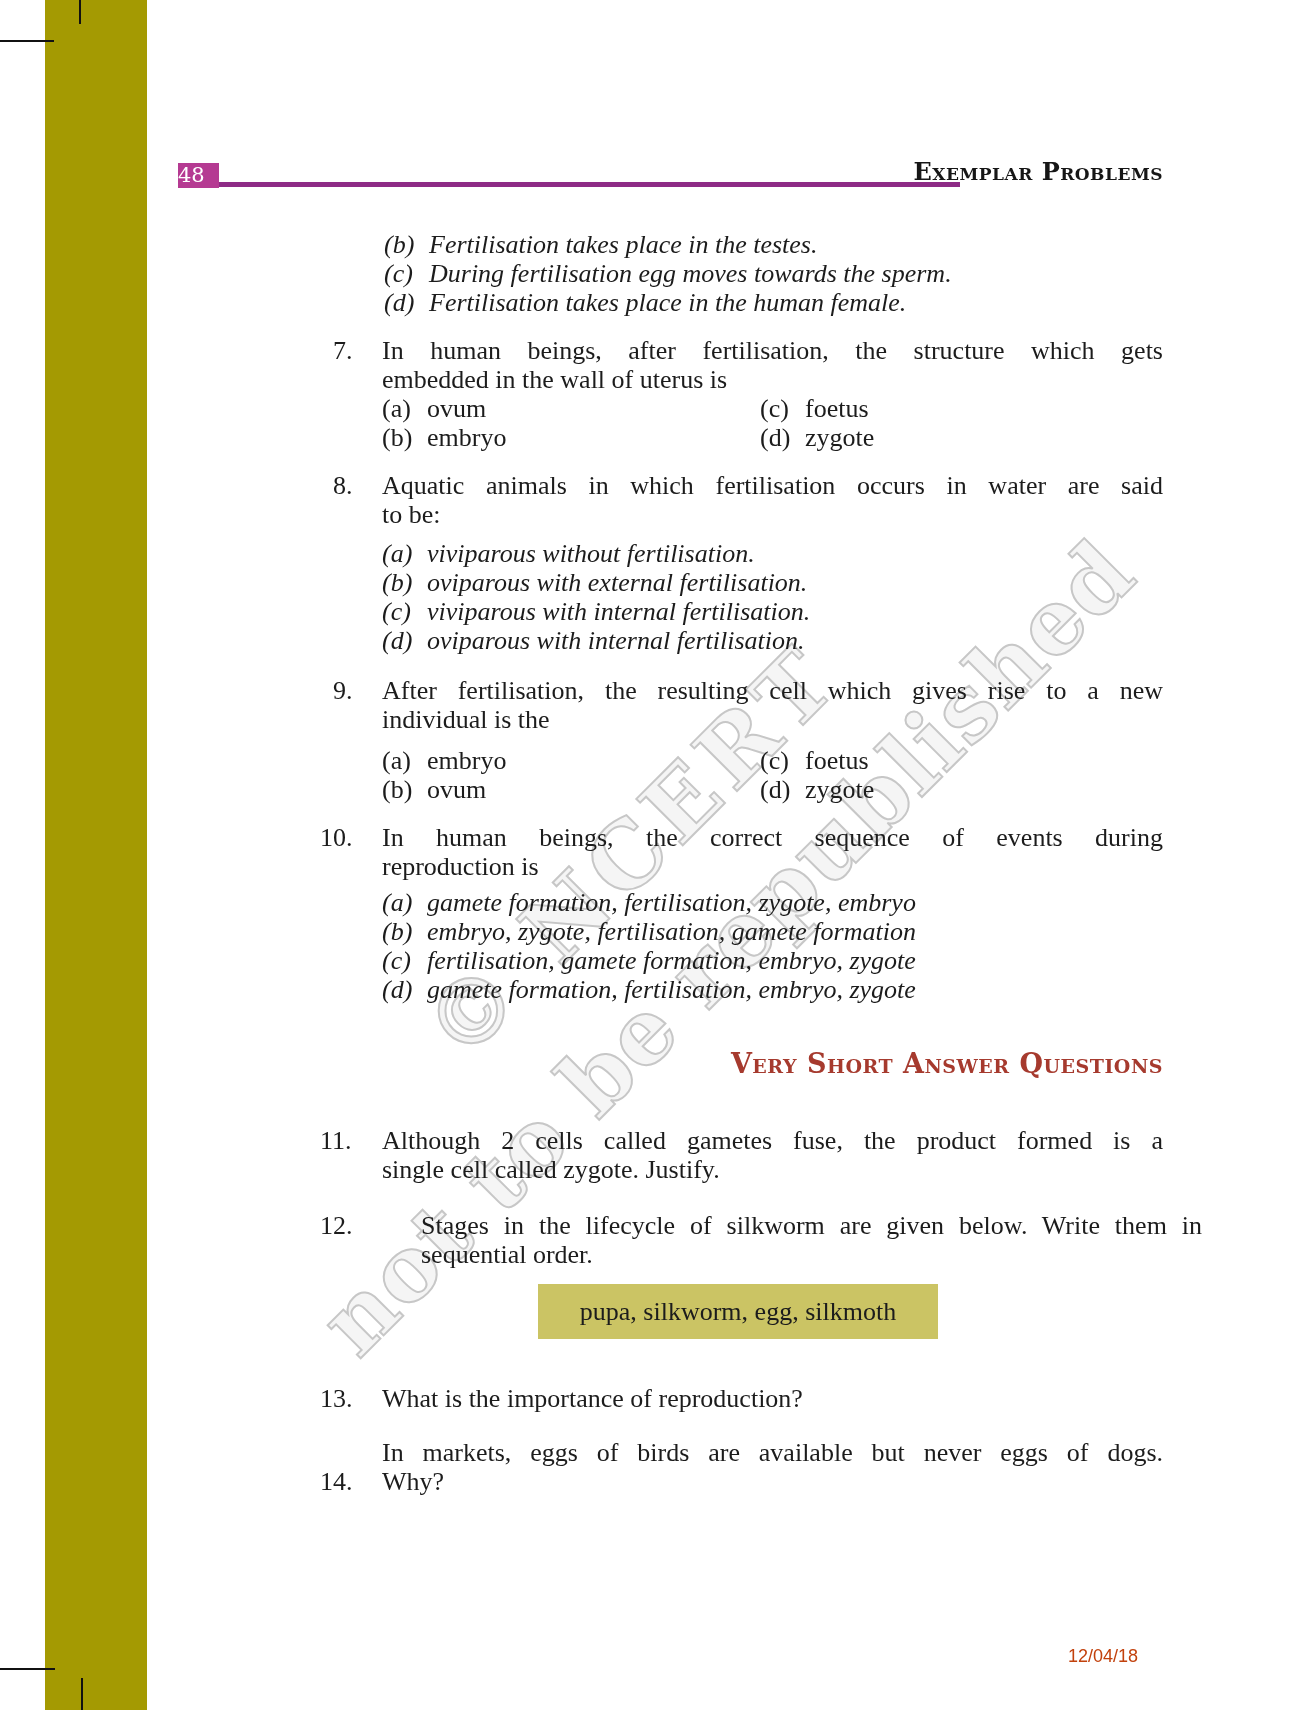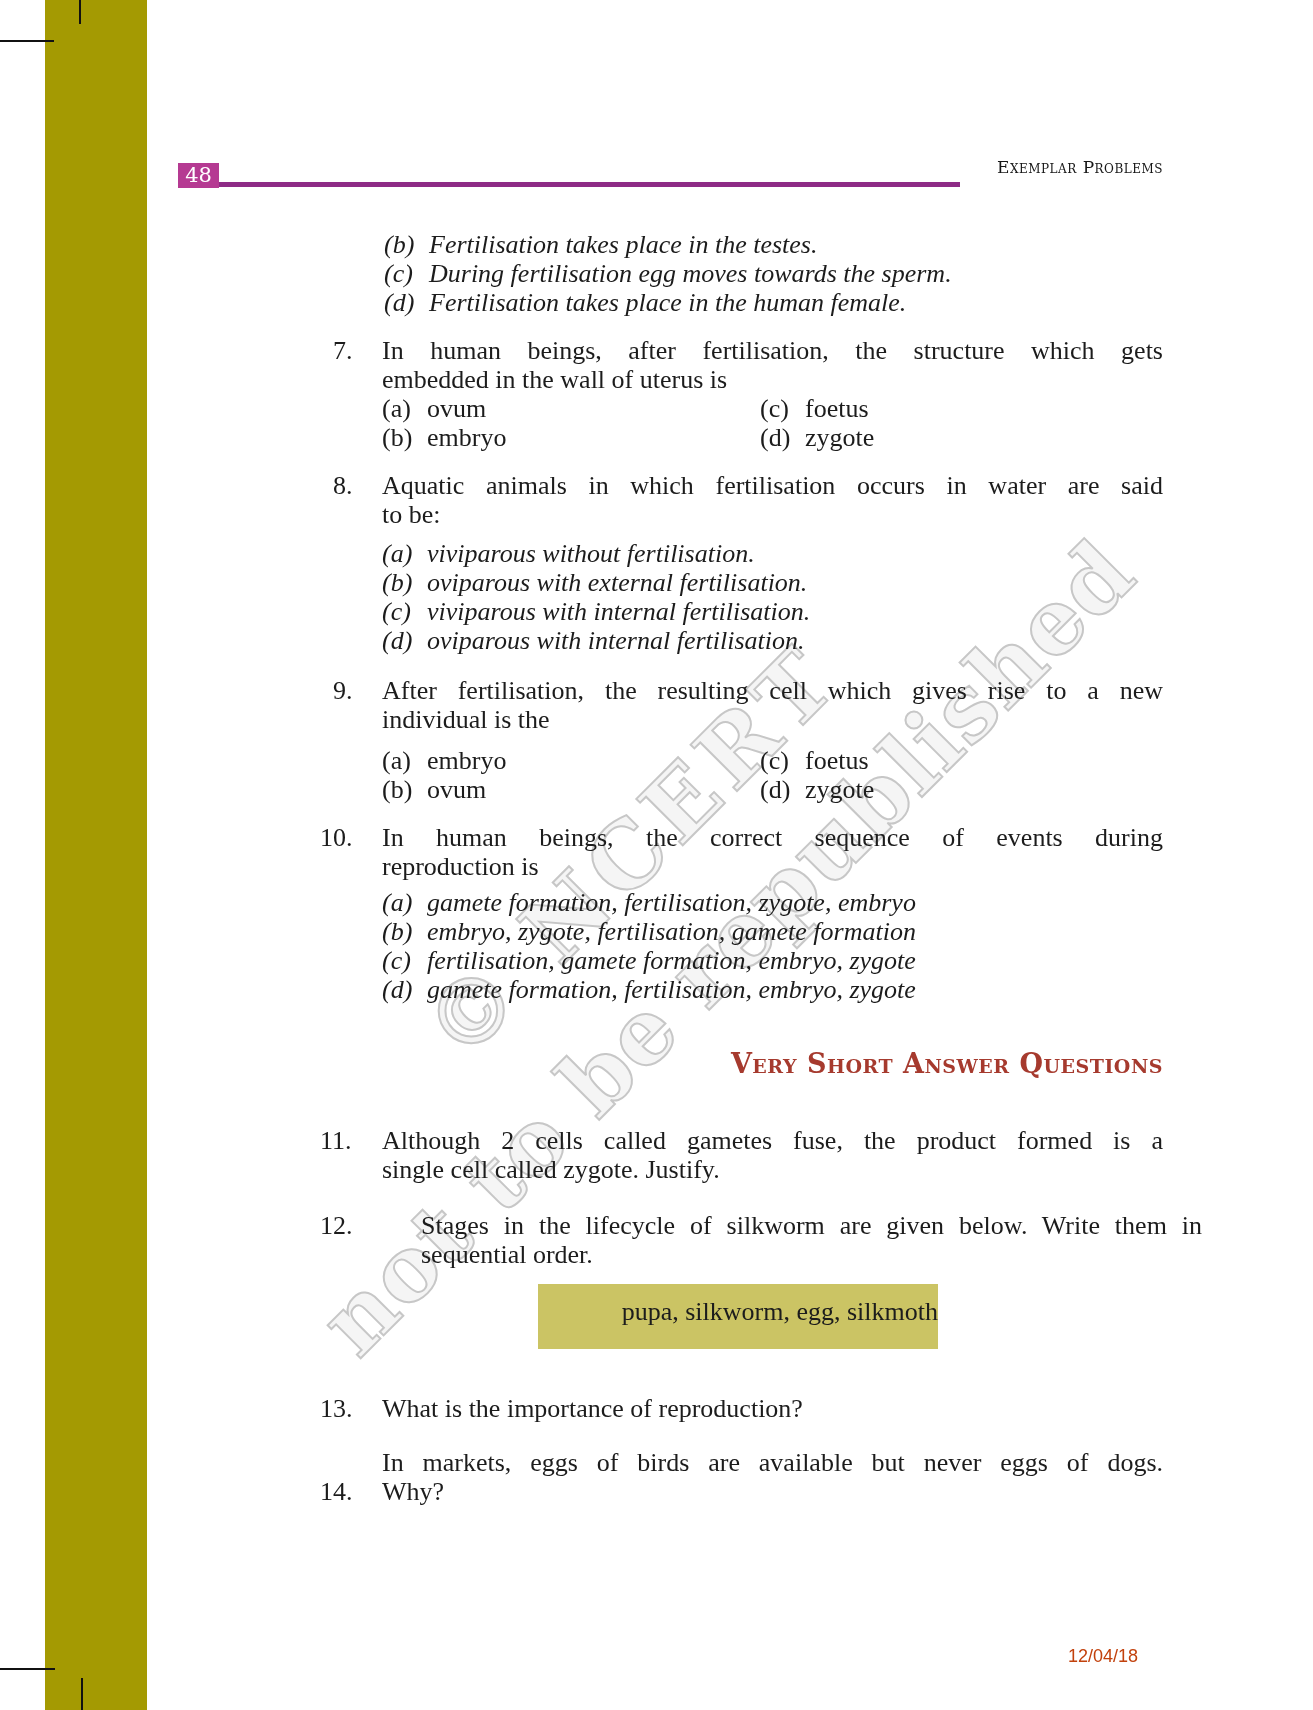--- a/index.html
+++ b/index.html
@@ -23,26 +23,26 @@
     color:rgba(200,200,200,0.18);
     -webkit-text-stroke:2px #c7c7c7;
     pointer-events:none;z-index:0;line-height:1.5;white-space:nowrap;
   }
   .wm-line1{font-size:90px;letter-spacing:8px;}
   .wm-line2{font-size:90px;letter-spacing:1px;}
   
   .pagenum-box{
     position:absolute;left:178px;top:163px;width:41px;height:25px;
     background:#b53a92;color:#ffffff;font-family:"DejaVu Serif",serif;
-    font-size:21px;line-height:25px;text-align:center;z-index:2;
+    font-size:21px;line-height:25px;z-index:2;
   }
   .header-rule{position:absolute;left:219px;top:182px;width:741px;height:5px;background:#8e2b86;z-index:1;}
   .header-title{
     position:absolute;top:157px;right:150px;z-index:2;
-    font-family:"DejaVu Serif",serif;font-weight:normal;font-size:17px;
+    font-family:"DejaVu Serif",serif;font-weight:bold;font-size:24px;
     font-variant:small-caps;letter-spacing:0.5px;color:#161616;
   }
   
   .content{position:absolute;left:320px;top:230px;width:843px;z-index:1;}
   .line{line-height:29px;font-size:26px;}
   .stretch{text-align:justify;text-align-last:justify;}
   .q{display:flex;align-items:flex-start;}
   .qnum{width:62px;flex:0 0 62px;line-height:29px;font-size:26px;}
   .qnum.single{padding-left:13px;box-sizing:border-box;}
   .qtext{width:781px;flex:0 0 781px;}
@@ -58,22 +58,22 @@
   .mt-q8{margin-top:19px;} .mt-q8o{margin-top:10px;}
   .mt-q9{margin-top:21px;} .mt-q9o{margin-top:12px;}
   .mt-q10{margin-top:19px;} .mt-q10o{margin-top:7px;}
   .section-heading{
     margin-top:45px;width:781px;margin-left:62px;text-align:right;
     font-family:"DejaVu Serif",serif;font-weight:bold;font-size:27px;line-height:30px;
     font-variant:small-caps;color:#a63a2e;letter-spacing:0.5px;
   }
   .mt-q11{margin-top:47px;} .mt-q12{margin-top:27px;gap:39px;}
   .hl-box{
-    margin-top:15px;margin-left:218px;width:400px;height:65px;
-    background:#cbc464;text-align:right;line-height:55px;font-size:26px;color:#1c1c1c;
+    margin-top:15px;margin-left:218px;width:400px;height:55px;
+    background:#cbc464;text-align:center;line-height:55px;font-size:26px;color:#1c1c1c;
   }
   .mt-q13{margin-top:45px;} .mt-q14{margin-top:25px;align-items:flex-end;}
   .date-stamp{
     position:absolute;left:1068px;top:1646px;z-index:1;
     font-family:"Liberation Sans",sans-serif;font-size:18px;color:#c2410c;
   }
 </style>
 </head>
 <body>
 

